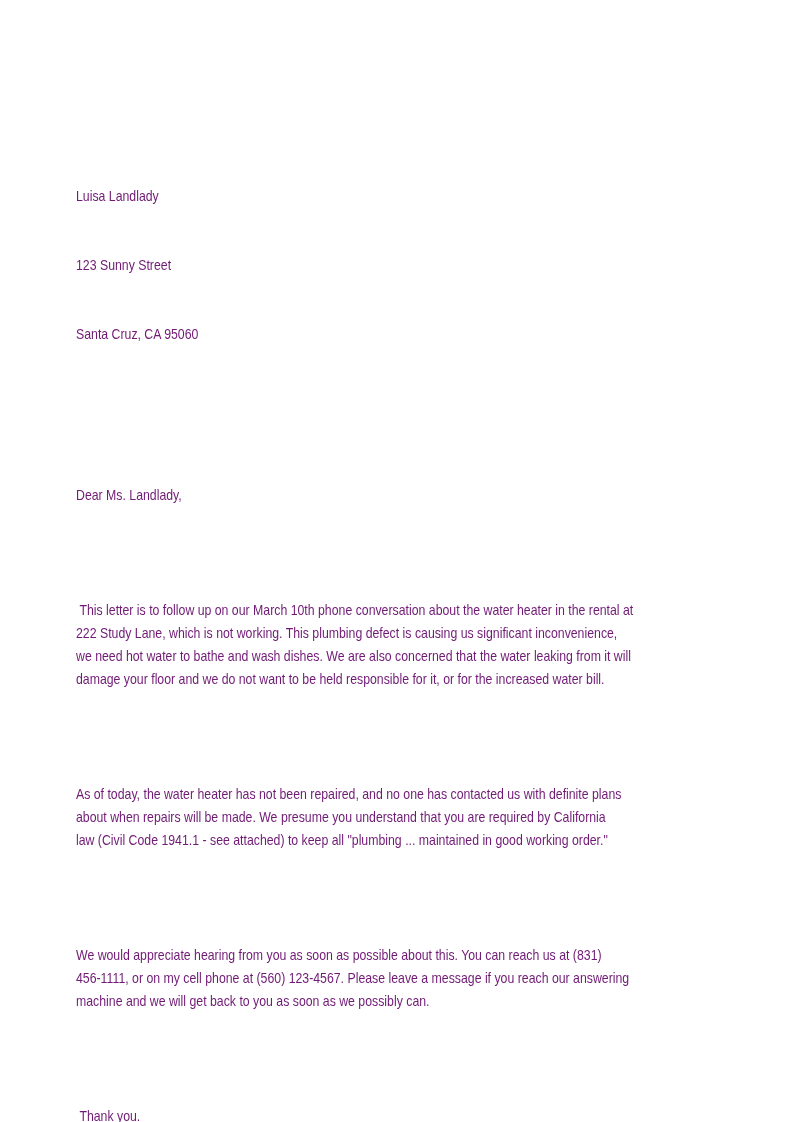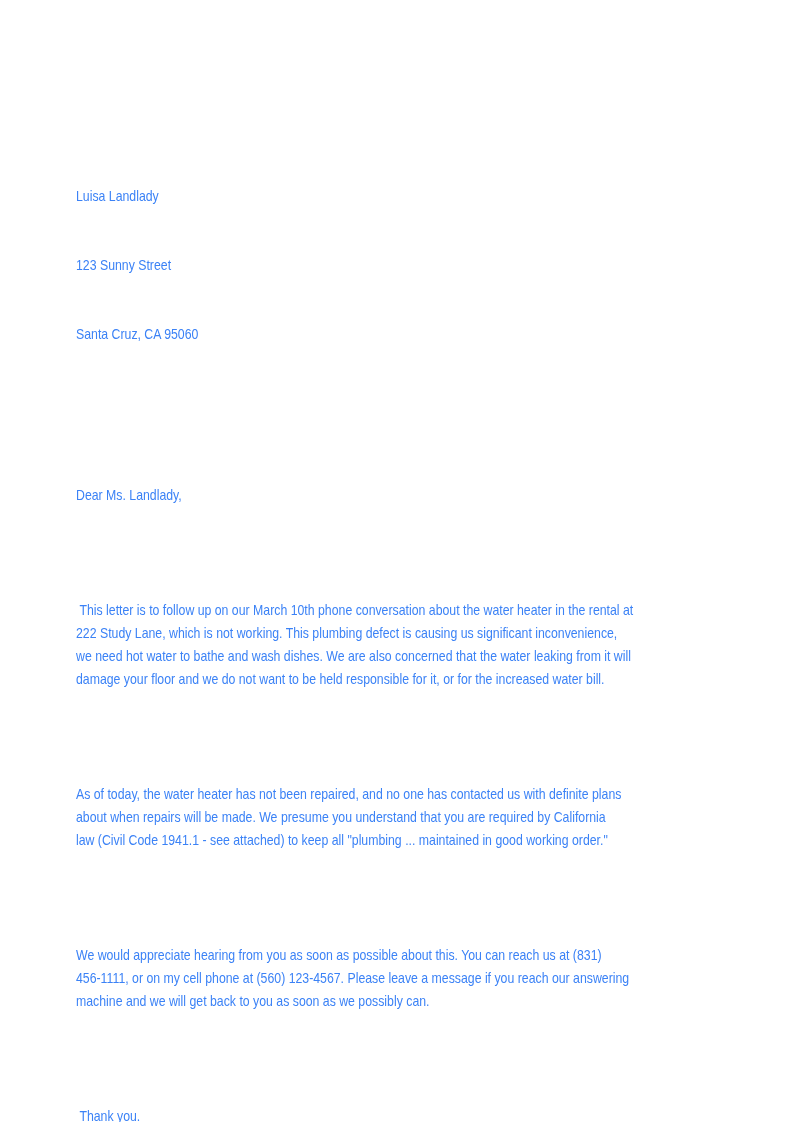--- a/index.html
+++ b/index.html
@@ -5,21 +5,21 @@
   html, body {
     margin: 0;
     padding: 0;
     background: #ffffff;
   }
   .page {
     position: relative;
     width: 793px;
     height: 1122px;
     background: #ffffff;
-    color: #3b82f6;
+    color: #701a75;
     font-family: "Liberation Sans", "DejaVu Sans", sans-serif;
     overflow: hidden;
   }
   .letter {
     position: absolute;
     top: 69px;
     left: 76px;
   }
   
   .condensed {

